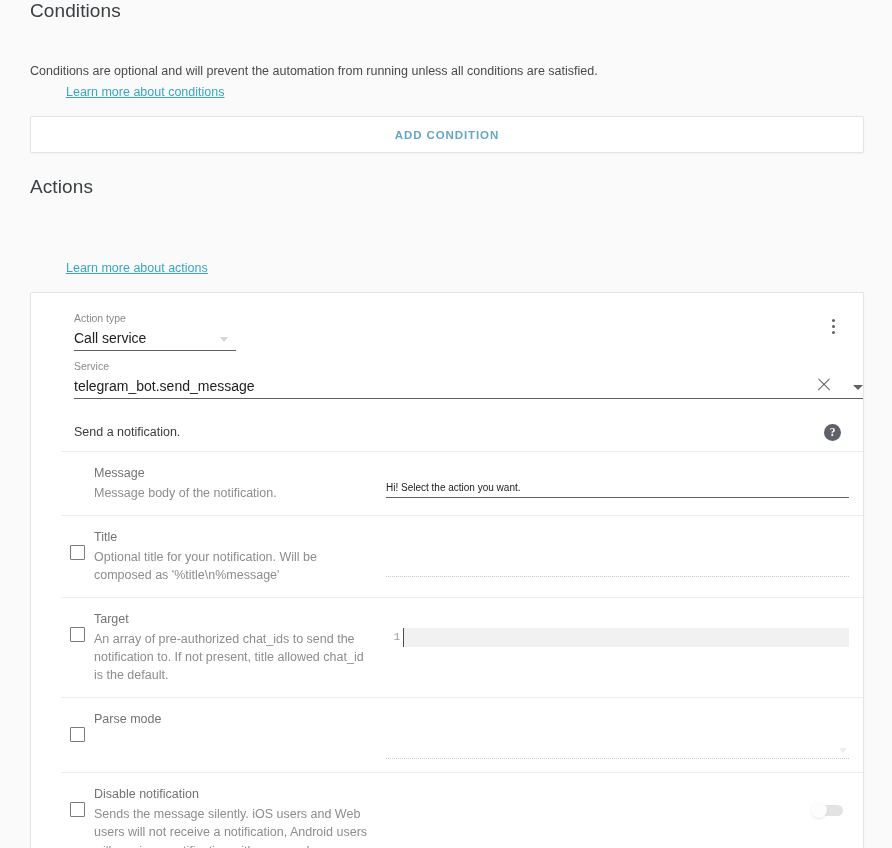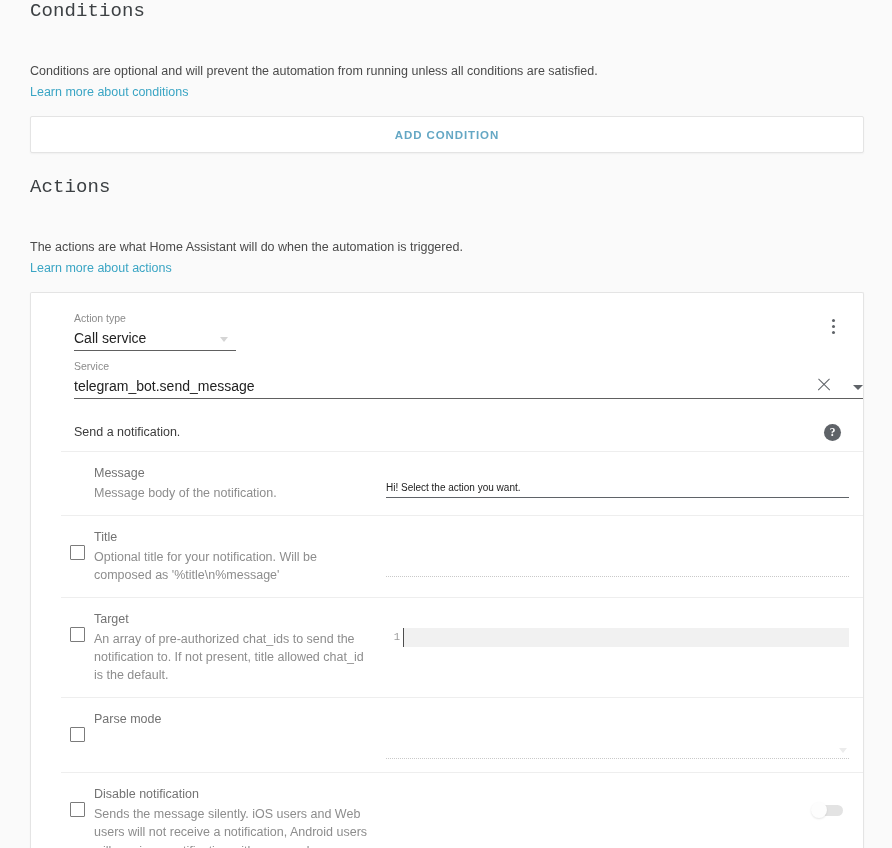--- a/index.html
+++ b/index.html
@@ -14,33 +14,34 @@
   }
 
   .page { position: relative; width: 892px; height: 848px; }
 
   
   .section-title {
     font-size: 19px;
     font-weight: 400;
     color: #3c4043;
     letter-spacing: 0.1px;
-    font-family: Liberation Mono, monospace;
   }
   .section-desc {
     font-size: 12.5px;
     color: #4a4a4a;
     line-height: 1.45;
   }
   .doc-link {
     display: inline-block;
     font-size: 12.5px;
     color: #3aa5c4;
+    text-decoration: underline;
     cursor: pointer;
     margin-top: 3px;
+    margin-left: 36px;
   }
 
   
   .card {
     background: #ffffff;
     border: 1px solid #e4e4e4;
     border-radius: 2px;
     box-shadow: 0 1px 2px rgba(0,0,0,0.045);
   }
 
@@ -330,21 +331,20 @@
   <div style="position:absolute;left:30px;top:62px;width:600px;" class="section-desc">Conditions are optional and will prevent the automation from running unless all conditions are satisfied.</div>
 
   <div style="position:absolute;left:30px;top:82px;" class="doc-link">Learn more about conditions</div>
 
   <div class="card add-btn-card">
     <span class="add-btn-label">ADD CONDITION</span>
   </div>
 
   <div style="position:absolute;left:30px;top:176px;" class="section-title">Actions</div>
 
-  <div style="position:absolute;left:30px;top:238px;width:600px;" class="section-desc">The actions are what Home Assistant will do when the automation is triggered.</div>
 
   <div style="position:absolute;left:30px;top:258px;" class="doc-link">Learn more about actions</div>
 
   <div class="action-card">
 
     <div class="overflow-btn">
       <i></i>
         <i></i>
         <i></i>
     </div>

